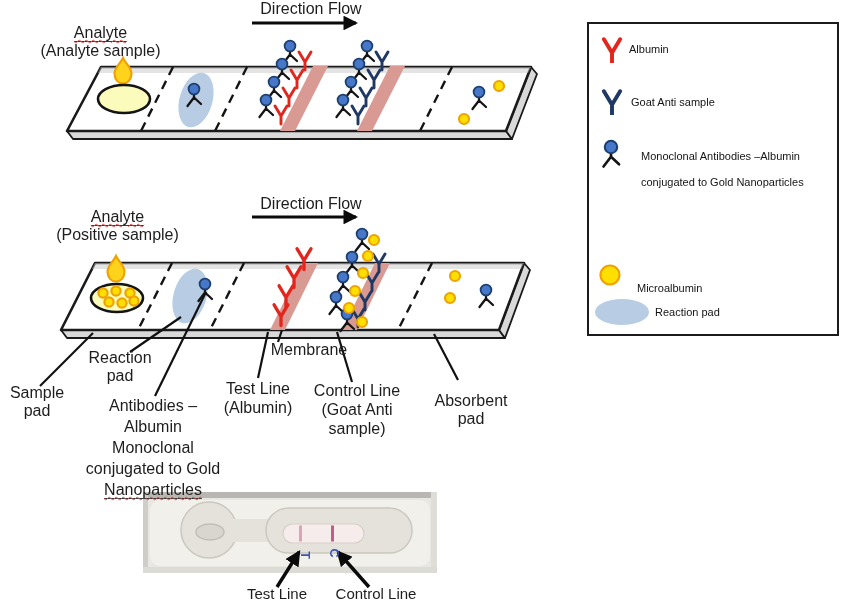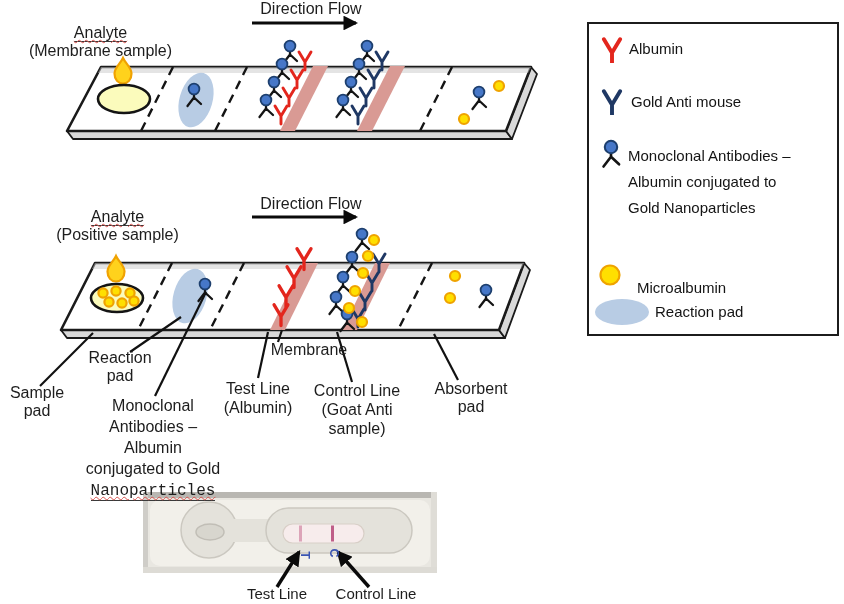--- a/index.html
+++ b/index.html
@@ -1,27 +1,27 @@
 <!DOCTYPE html>
 <html><head>
 <meta charset="utf-8">
 <style>
   html,body{margin:0;padding:0;background:#fff;}
   .page{position:relative;width:844px;height:604px;background:#ffffff;
         font-family:"Liberation Sans",sans-serif;color:#212121;overflow:hidden;}
   .art{position:absolute;left:0;top:0;width:844px;height:604px;}
   .lbl{position:absolute;text-align:center;font-size:16px;line-height:18px;color:#1d1d1d;}
   .lbl.small{line-height:19px;}
-  .misspell{text-decoration:underline wavy #d9534f 1px;border-bottom:1.4px solid #3a3a3a;font-family:Liberation Mono, monospace;}
+  .misspell{text-decoration:underline wavy #d9534f 1px;border-bottom:1.4px solid #3a3a3a;}
   .solid-u{border-bottom:1.4px solid #3a3a3a;text-decoration:underline wavy #d9534f 1px;}
   
   .legend{position:absolute;left:587px;top:22px;width:252px;height:314px;
           border:2.5px solid #1c1c1c;background:#fff;box-sizing:border-box;}
   .legend .lg-icon{position:absolute;}
-  .legend .lg-label{position:absolute;font-size:15px;color:#141414;line-height:20px;}
+  .legend .lg-label{position:absolute;font-size:11px;color:#141414;line-height:20px;}
   .legend .lg-label.multi{width:182px;line-height:26px;}
   
   .tc{position:absolute;color:#3b55b2;font-weight:bold;font-size:12.5px;
       transform:rotate(90deg);transform-origin:center;}
   
   .face{fill:#ffffff;stroke:#1a1a1a;stroke-width:2.6;stroke-linejoin:round;}
   .edge{fill:#d9d9d9;stroke:#1a1a1a;stroke-width:1.8;stroke-linejoin:round;}
   .shade{fill:#c9c9c9;opacity:.5;}
   .dash{stroke:#141414;stroke-width:2.4;stroke-dasharray:9 6.5;fill:none;}
   .band{fill:#d99a94;}
@@ -201,66 +201,66 @@
       <path class="photo-arrow" d="M277,587 L299,552" marker-end="url(#ah)"></path>
       <path class="photo-arrow" d="M369,587 L338,552" marker-end="url(#ah)"></path>
     </g>
   </svg>
 
   <div class="lbl" style="left:236px;top:0;width:150px;">Direction Flow</div>
   <div class="lbl" style="left:236px;top:195px;width:150px;">Direction Flow</div>
 
   <div class="lbl" style="left:28px;top:24px;width:145px;">
     <div><span class="solid-u">Analyte</span></div>
-    <div>(Membrane sample)</div>
+    <div>(Analyte sample)</div>
   </div>
 
   <div class="lbl" style="left:45px;top:208px;width:145px;">
     <div><span class="solid-u">Analyte</span></div>
     <div>(Positive sample)</div>
   </div>
 
   <div class="lbl" style="left:254px;top:341px;width:110px;">Membrane</div>
   <div class="lbl" style="left:0;top:384px;width:74px;">Sample pad</div>
   <div class="lbl" style="left:76px;top:349px;width:88px;">Reaction pad</div>
 
   <div class="lbl" style="left:83px;top:395px;width:140px;line-height:21px;">
+    <div>Antibodies –Albumin</div>
     <div>Monoclonal</div>
-    <div>Antibodies –Albumin</div>
     <div>conjugated to Gold</div>
     <div><span class="misspell">Nanoparticles</span></div>
   </div>
 
   <div class="lbl small" style="left:213px;top:379px;width:90px;">
     <div>Test Line</div>
     <div>(Albumin)</div>
   </div>
 
   <div class="lbl small" style="left:297px;top:381px;width:120px;">
     <div>Control Line</div>
     <div>(Goat Anti sample)</div>
   </div>
 
-  <div class="lbl" style="left:424px;top:380px;width:94px;">Absorbent pad</div>
+  <div class="lbl" style="left:424px;top:392px;width:94px;">Absorbent pad</div>
 
   <div class="legend">
     <svg class="lg-icon" style="left:10px;top:11px;" width="26" height="28">
       <use href="#yg" class="yglyph y-red" transform="translate(13,15) scale(1.35)"></use>
     </svg>
     <div class="lg-label" style="left:40px;top:15px;">Albumin</div>
 
     <svg class="lg-icon" style="left:10px;top:63px;" width="26" height="28">
       <use href="#yg" class="yglyph y-navy" transform="translate(13,15) scale(1.35)"></use>
     </svg>
-    <div class="lg-label" style="left:42px;top:68px;">Gold Anti mouse</div>
+    <div class="lg-label" style="left:42px;top:68px;">Goat Anti sample</div>
 
     <svg class="lg-icon" style="left:8px;top:114px;" width="30" height="34">
       <use href="#mab" transform="translate(14,9) scale(1.15)"></use>
     </svg>
-    <div class="lg-label multi" style="left:39px;top:119px;">Monoclonal Antibodies –Albumin conjugated to Gold Nanoparticles</div>
+    <div class="lg-label multi" style="left:52px;top:119px;">Monoclonal Antibodies –Albumin conjugated to Gold Nanoparticles</div>
 
     <svg class="lg-icon" style="left:8px;top:238px;" width="26" height="26">
       <circle class="ydot" cx="13" cy="13" r="9.5"></circle>
     </svg>
     <div class="lg-label" style="left:48px;top:254px;">Microalbumin</div>
 
     <svg class="lg-icon" style="left:4px;top:273px;" width="58" height="30">
       <ellipse class="rpad" cx="29" cy="15" rx="27" ry="13"></ellipse>
     </svg>
     <div class="lg-label" style="left:66px;top:278px;">Reaction pad</div>

